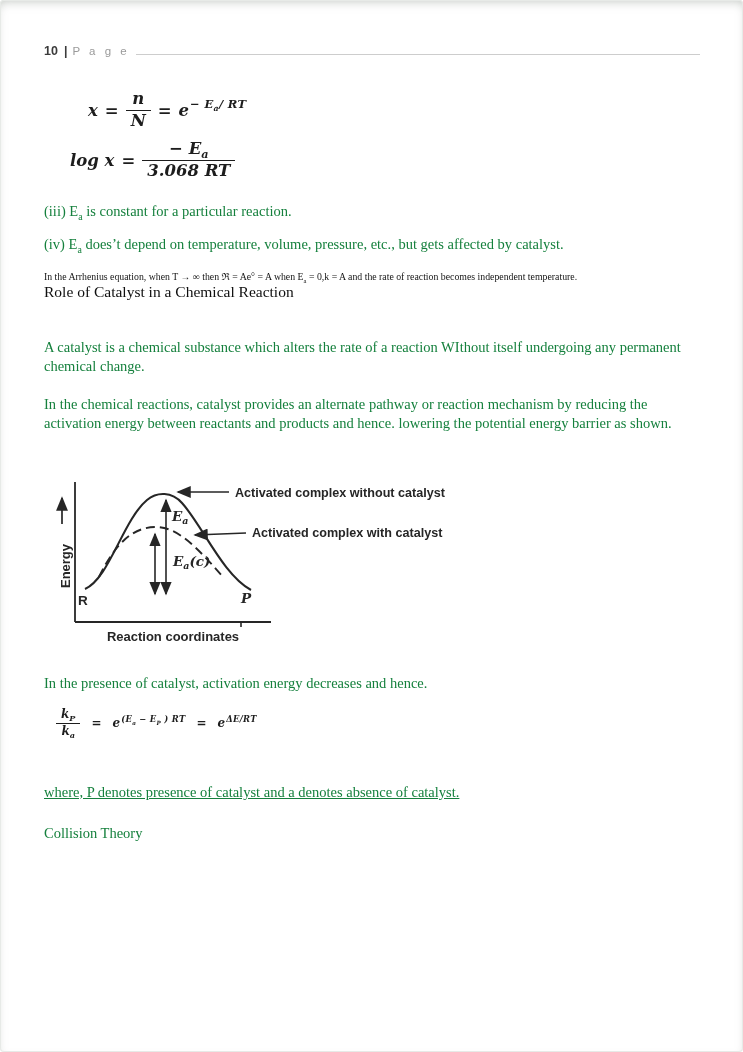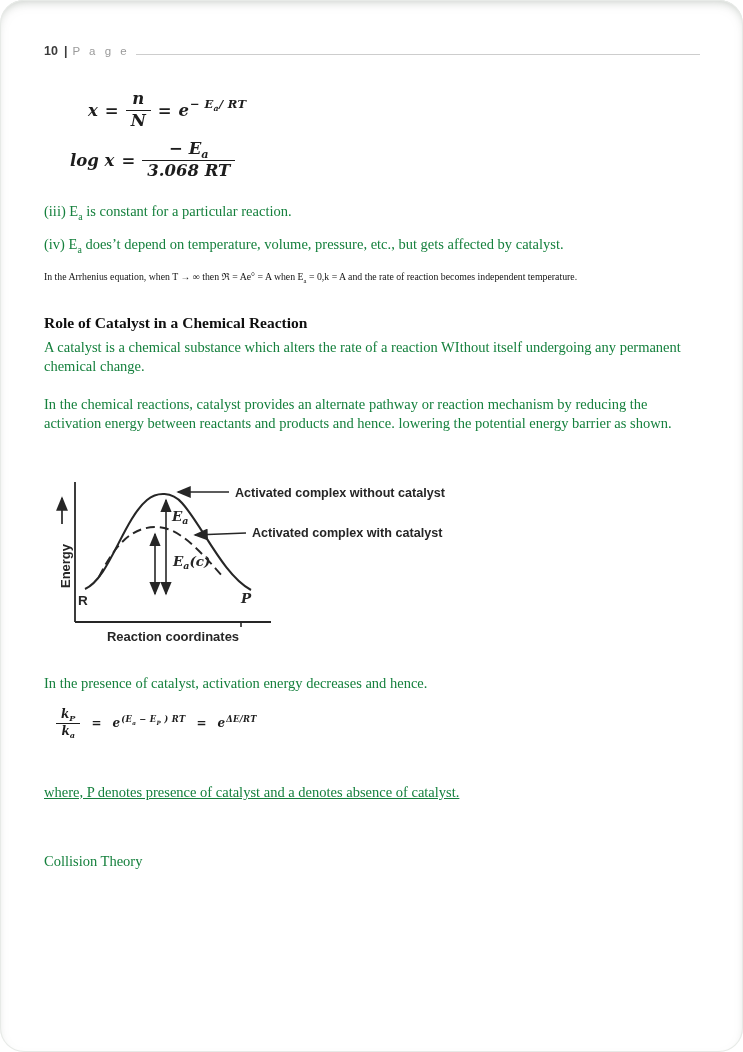--- a/index.html
+++ b/index.html
@@ -1,20 +1,20 @@
 <!DOCTYPE html>
 <html><head>
 <meta charset="utf-8">
 <style>
   html,body{margin:0;padding:0;background:#fff;}
   .page{
     position:relative;
     width:743px;height:1052px;
     background:#ffffff;
-    border-radius:24px;
+    border-radius:4px;
     box-shadow: inset 0 0 0 1px #e7eae7, inset 0 5px 12px -5px rgba(118,130,118,.55);
     overflow:hidden;
     font-family:"Liberation Serif","DejaVu Serif",serif;
     color:#111;
   }
   .abs{position:absolute;}
   
   .header{left:44px;right:43px;top:44px;display:flex;align-items:center;
     font-family:"Liberation Sans","DejaVu Sans",sans-serif;font-size:12.5px;}
   .pageno{font-weight:bold;color:#3b3b3b;}
@@ -72,21 +72,21 @@
       <span class="num">− E<sub>a</sub></span>
       <span class="den">3.068 RT</span>
     </span>
   </div>
 
   <div class="abs body-text" style="left:44px;top:202px;">(iii) E<sub>a</sub> is constant for a particular reaction.</div>
   <div class="abs body-text" style="left:44px;top:235px;">(iv) E<sub>a</sub> does’t depend on temperature, volume, pressure, etc., but gets affected by catalyst.</div>
 
   <div class="abs note" style="left:44px;top:270px;">In the Arrhenius equation, when T → ∞ then ℜ = Ae° = A when E<sub>a</sub> = 0,k = A and the rate of reaction becomes independent temperature.</div>
 
-  <div class="abs h1" style="left:44px;top:314px;font-weight:bold;">Role of Catalyst in a Chemical Reaction</div>
+  <div class="abs h1" style="left:44px;top:283px;">Role of Catalyst in a Chemical Reaction</div>
   <div class="abs body-text" style="left:44px;top:338px;">A catalyst is a chemical substance which alters the rate of a reaction WIthout itself undergoing any permanent chemical change.</div>
   <div class="abs body-text" style="left:44px;top:395px;">In the chemical reactions, catalyst provides an alternate pathway or reaction mechanism by reducing the activation energy between reactants and products and hence. lowering the potential energy barrier as shown.</div>
 
   <svg class="abs fig" style="left:55px;top:476px;" width="420" height="172" viewBox="0 0 420 172">
     <defs>
       <marker id="ah" markerWidth="9" markerHeight="7" refX="7.5" refY="3.5" orient="auto">
         <path d="M0,0 L8.5,3.5 L0,7 z" fill="#262626"></path>
       </marker>
       <marker id="ahr" markerWidth="9" markerHeight="7" refX="7.5" refY="3.5" orient="auto-start-reverse">
         <path d="M0,0 L8.5,3.5 L0,7 z" fill="#262626"></path>
@@ -135,15 +135,15 @@
     <span class="mo" style="margin:0 11px;">=</span>
     <span>e</span>
     <span class="exp">(E<sub>a</sub> − E<sub>P</sub> ) RT</span>
     <span class="mo" style="margin:0 11px;">=</span>
     <span>e</span>
     <span class="exp">ΔE/RT</span>
   </div>
 
   <div class="abs body-text" style="left:44px;top:783px;text-decoration:underline;">where, P denotes presence of catalyst and a denotes absence of catalyst.</div>
 
-  <div class="abs body-text" style="left:44px;top:852px;">Collision Theory</div>
+  <div class="abs body-text" style="left:44px;top:824px;">Collision Theory</div>
 
 </div>
 
 </body></html>

